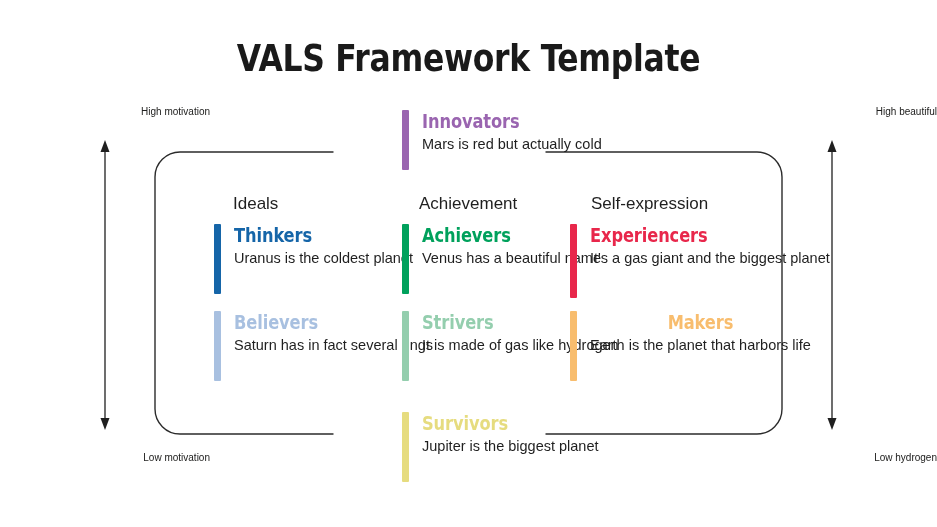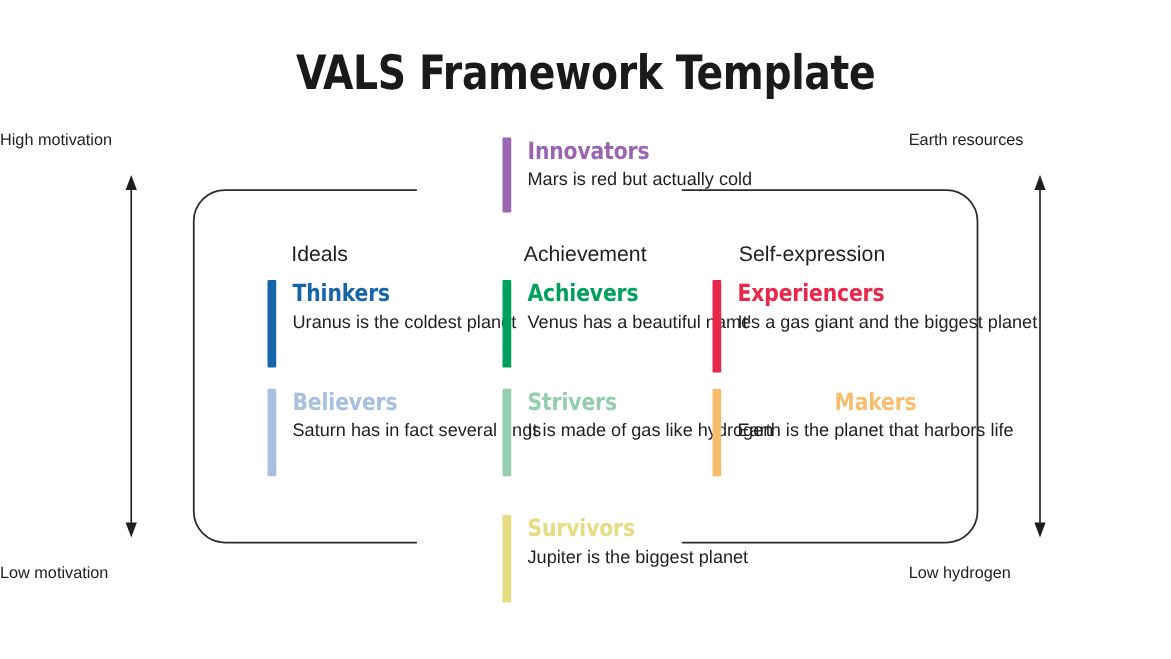--- a/index.html
+++ b/index.html
@@ -53,22 +53,22 @@
   
   .axis {
     position: absolute;
     width: 210px;
   }
   .axis-left  { left: 0px; top: 104px; }
   .axis-right { left: 727px; top: 104px; }
 
   .axis-label {
     width: 210px;
-    text-align: left;
-    font-size: 13px;
+    text-align: right;
+    font-size: 10px;
     color: #20201f;
     line-height: 16px;
     white-space: nowrap;
   }
   .axis-top-label { margin-bottom: 0; }
   .axis-bottom-label { margin-top: 0; }
 
   .axis-arrow-wrap {
     width: 210px;
     display: flex;
@@ -138,21 +138,21 @@
       <svg width="20" height="330" viewBox="0 0 20 330" xmlns="http://www.w3.org/2000/svg">
         <line x1="10" y1="28" x2="10" y2="302" stroke="#1f1f1f" stroke-width="1.3"></line>
         <polygon points="10,20 5.5,32 14.5,32" fill="#1f1f1f"></polygon>
         <polygon points="10,310 5.5,298 14.5,298" fill="#1f1f1f"></polygon>
       </svg>
     </div>
     <div class="axis-label axis-bottom-label">Low motivation</div>
   </div>
 
   <div class="axis axis-right">
-    <div class="axis-label axis-top-label">Earth resources</div>
+    <div class="axis-label axis-top-label">High beautiful</div>
     <div class="axis-arrow-wrap">
       <svg width="20" height="330" viewBox="0 0 20 330" xmlns="http://www.w3.org/2000/svg">
         <line x1="10" y1="28" x2="10" y2="302" stroke="#1f1f1f" stroke-width="1.3"></line>
         <polygon points="10,20 5.5,32 14.5,32" fill="#1f1f1f"></polygon>
         <polygon points="10,310 5.5,298 14.5,298" fill="#1f1f1f"></polygon>
       </svg>
     </div>
     <div class="axis-label axis-bottom-label">Low hydrogen</div>
   </div>
 

